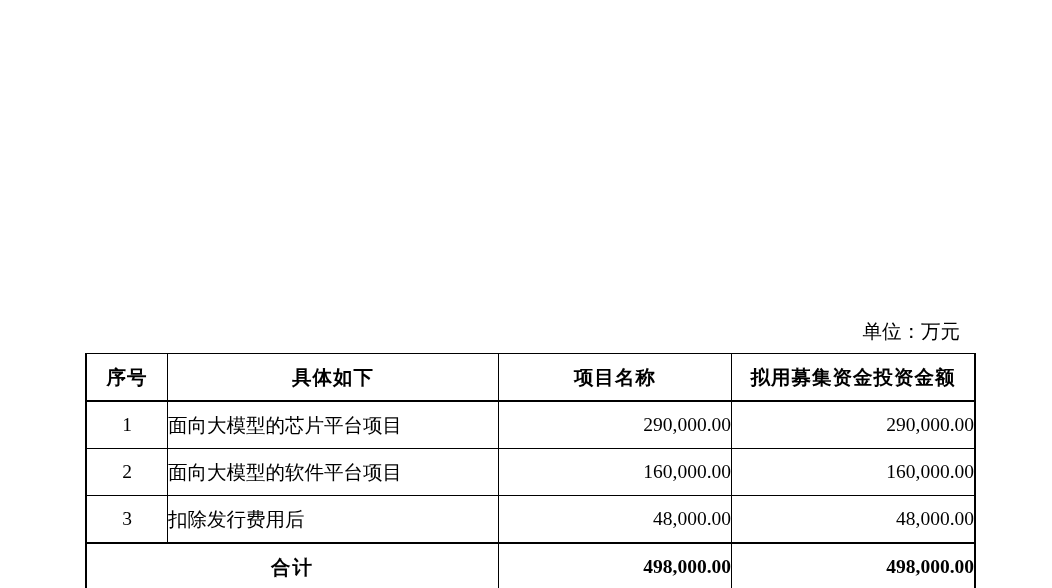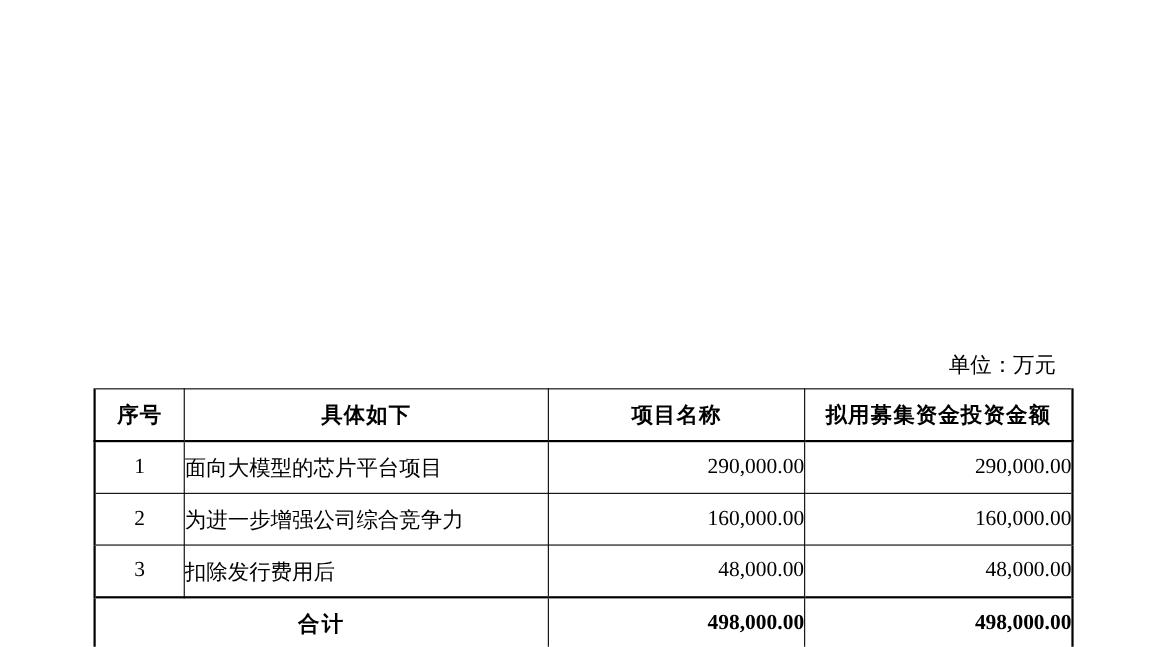--- a/index.html
+++ b/index.html
@@ -114,21 +114,21 @@
       </thead>
       <tbody>
         <tr>
           <td class="col-no">1</td>
           <td class="col-name">面向大模型的芯片平台项目</td>
           <td class="col-total">290,000.00</td>
           <td class="col-raise">290,000.00</td>
         </tr>
         <tr>
           <td class="col-no">2</td>
-          <td class="col-name">为进一步增强公司综合竞争力</td>
+          <td class="col-name">面向大模型的软件平台项目</td>
           <td class="col-total">160,000.00</td>
           <td class="col-raise">160,000.00</td>
         </tr>
         <tr>
           <td class="col-no">3</td>
           <td class="col-name">扣除发行费用后</td>
           <td class="col-total">48,000.00</td>
           <td class="col-raise">48,000.00</td>
         </tr>
         <tr class="total-row">

